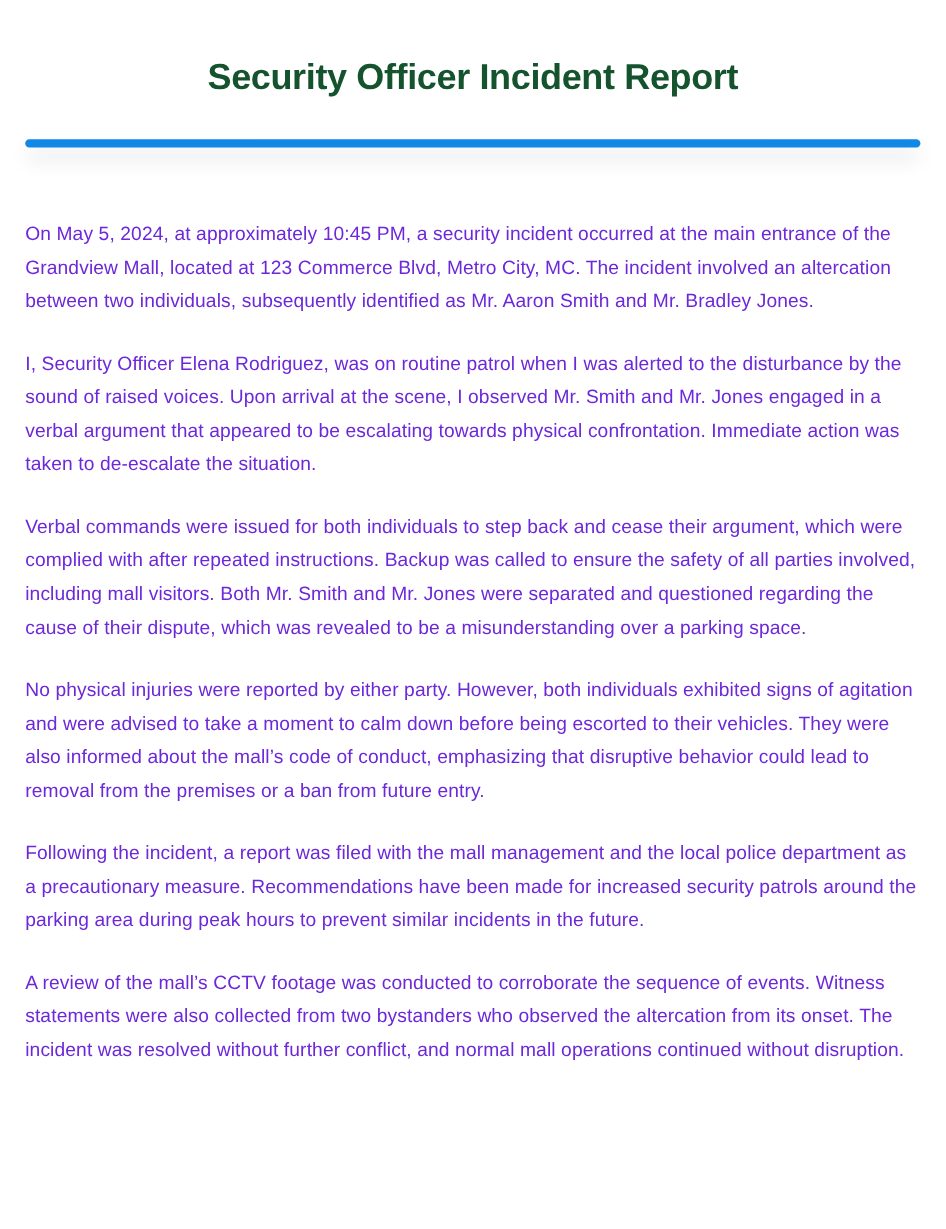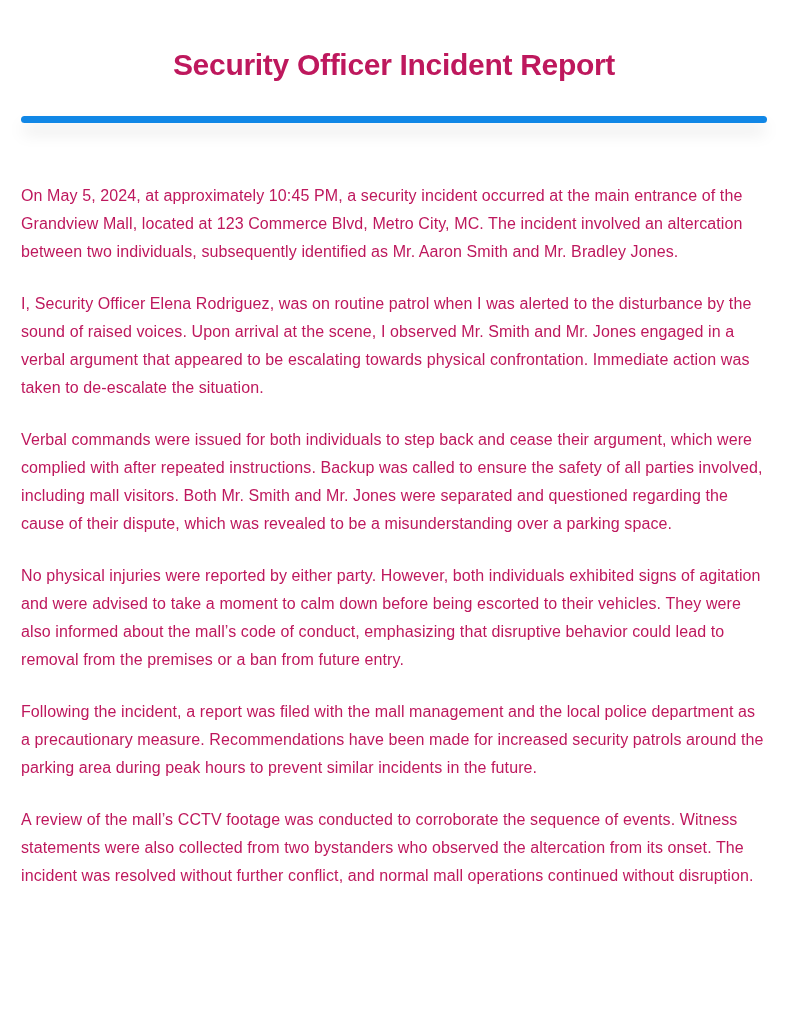--- a/index.html
+++ b/index.html
@@ -19,39 +19,39 @@
     height: 1024px;
     padding: 0 21px;
   }
   .page-title {
     margin: 0;
     padding-top: 47px;
     font-size: 30px;
     line-height: 36px;
     font-weight: 700;
     text-align: center;
-    color: #be185d;
+    color: #14532d;
     letter-spacing: -0.3px;
   }
   .title-divider {
     height: 7px;
     margin-top: 33px;
     border-radius: 4px;
     background: #1187e6;
     box-shadow: 0 10px 16px -2px rgba(0, 0, 0, 0.25);
   }
   .report-body {
     padding-top: 59px;
   }
   .report-body p {
     margin: 0 0 24px 0;
     font-size: 16px;
     line-height: 28px;
     font-weight: 400;
-    color: #be185d;
+    color: #6d28d9;
     letter-spacing: 0.1px;
   }
 </style>
 </head>
 <body>
 
 <main class="page">
   <h1 class="page-title">Security Officer Incident Report</h1>
 
   <div class="title-divider"></div>

